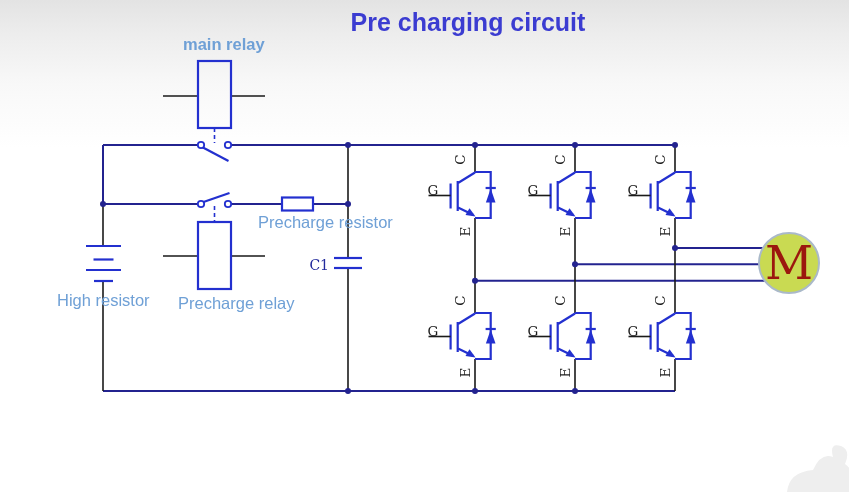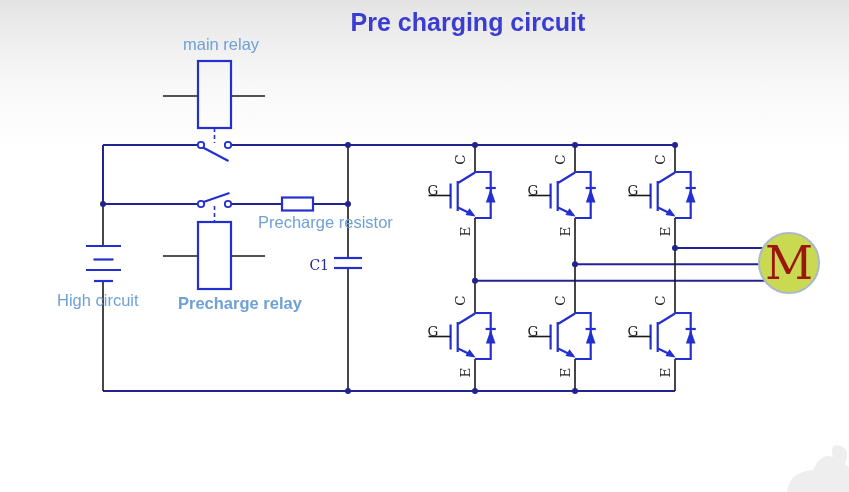--- a/index.html
+++ b/index.html
@@ -7,23 +7,23 @@
     width:849px;height:492px;position:relative;overflow:hidden;
     background:linear-gradient(180deg,#e3e3e3 0%,#ededed 7%,#f8f8f8 17%,#ffffff 30%,#ffffff 100%);
     font-family:"Liberation Sans",sans-serif;
   }
   .stage{position:absolute;left:0;top:0;width:849px;height:492px;}
   .page-title{
     position:absolute;left:338px;top:8px;width:260px;text-align:center;
     font-size:25px;font-weight:700;color:var(--title,#3b3cd1);letter-spacing:0px;
   }
   .lbl{position:absolute;color:var(--label,#6fa0d6);font-size:16.5px;white-space:nowrap;}
-  .lbl-main-relay{left:183px;top:35px;}
+  .lbl-main-relay{left:183px;top:35px;font-weight:bold;}
   .lbl-resistor{left:242px;top:213px;margin-left:16px;}
-  .lbl-relay2{left:178px;top:294px;font-weight:bold;}
+  .lbl-relay2{left:178px;top:294px;}
   .lbl-batt1{left:57px;top:291px;}
   .lbl-batt2{left:57px;top:321px;}
   svg text{user-select:none;}
   .wire-n{stroke:var(--wire-navy,#23238f);stroke-width:2;fill:none;}
   .wire-b{stroke:var(--wire-black,#1a1a1a);stroke-width:1.6;fill:none;}
   .comp{stroke:var(--component-blue,#2330cf);stroke-width:2.2;fill:none;}
   .comp-fill{fill:var(--component-blue,#2330cf);stroke:none;}
   .dash{stroke:var(--component-blue,#2330cf);stroke-width:1.6;fill:none;stroke-dasharray:4 3;}
   .dot{fill:var(--wire-navy,#23238f);stroke:none;}
   .sw-circle{fill:#ffffff;stroke:var(--component-blue,#2330cf);stroke-width:1.8;}
@@ -38,21 +38,21 @@
 </head>
 <body>
 
 <div class="stage">
 
   <div class="page-title">Pre charging circuit</div>
 
   <div class="lbl lbl-main-relay">main relay</div>
   <div class="lbl lbl-resistor">Precharge resistor</div>
   <div class="lbl lbl-relay2">Precharge relay</div>
-  <div class="lbl lbl-batt1">High circuit</div>
+  <div class="lbl lbl-batt1">High resistor</div>
 
   <svg width="849" height="492" viewBox="0 0 849 492">
     <defs>
       <g id="igbt">
 
         <path class="comp" d="M-17,11 L0,0.5"></path>
 
         <path class="comp" d="M-17,35.5 L-2,42.8"></path>
         <polygon class="comp-fill" points="0.5,44.5 -9.5,43 -5.5,36.2"></polygon>
 

